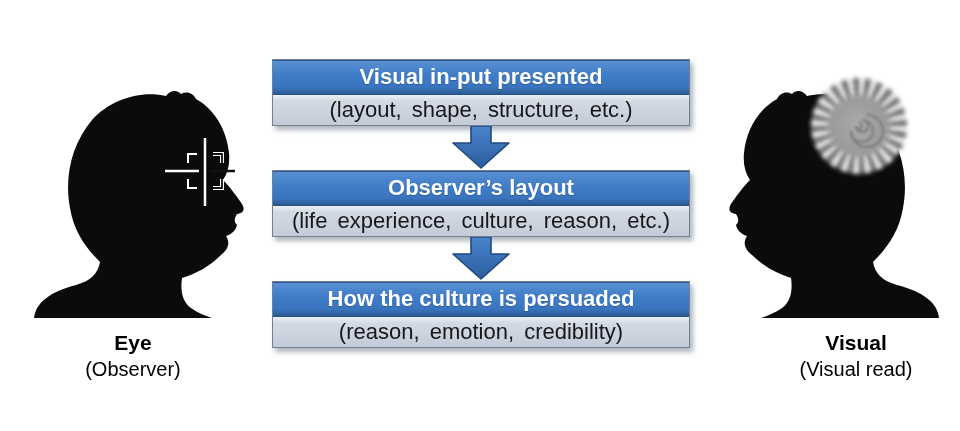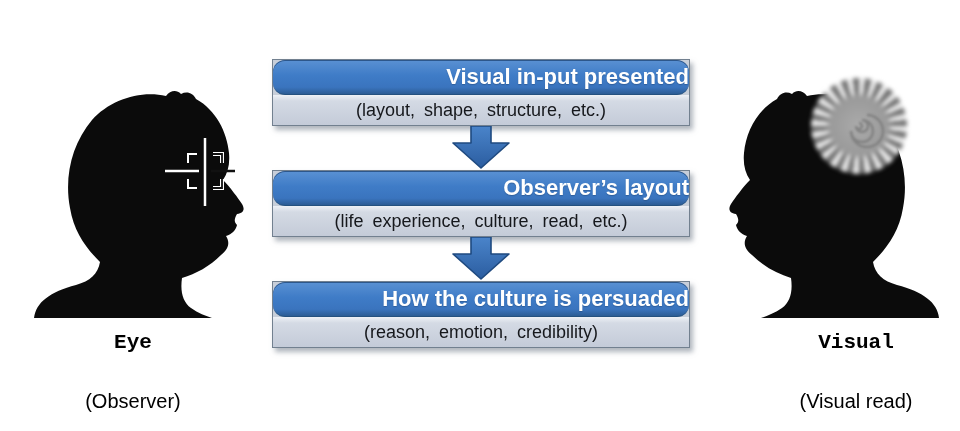--- a/index.html
+++ b/index.html
@@ -35,41 +35,40 @@
     position:absolute; left:272px; top:59px; width:418px;
     display:flex; flex-direction:column; align-items:center;
   }
   .step {
     width:100%; box-sizing:border-box;
     border:1px solid #72808f;
     box-shadow: 3px 4px 5px rgba(110,120,135,0.55);
     background:#c7ced9;
   }
   .step-header {
-    height:34px; line-height:34px; text-align:right;
+    height:34px; line-height:34px; text-align:center;
     color:#ffffff; font-weight:bold; font-size:22px;
     background: linear-gradient(180deg, #5a91d3 0%, #3f7cc7 45%, #3a74be 80%, #2c5c94 100%);
     border-bottom:1px solid #24517f;
     box-shadow: inset 0 1px 0 rgba(10,40,80,0.55);
     text-shadow: 0 1px 1px rgba(30,60,100,0.4);
-    border-radius: 12px;
   }
   .step-band {
     height:30px; line-height:30px; text-align:center;
-    color:#16181c; font-size:18px; word-spacing:4px;
+    color:#16181c; font-size:22px; word-spacing:4px;
     background: linear-gradient(180deg, #eef1f6 0%, #d4dae4 20%, #c4cbd8 100%);
   }
   .flow-arrow { display:block; margin:0 auto; }
 
   
   .caption { position:absolute; top:329px; width:210px; text-align:center; color:#000; }
   .caption.left  { left:28px; }
   .caption.right { left:751px; }
-  .caption .main { font-size:21px; font-weight:bold; line-height:27px;font-family:Liberation Mono, monospace; }
-  .caption .sub  { font-size:20px; line-height:26px;margin-top:32px; }
+  .caption .main { font-size:21px; font-weight:bold; line-height:27px; }
+  .caption .sub  { font-size:20px; line-height:26px; }
 </style>
 </head>
 <body>
 
 <div class="stage">
 
   <div class="figure left">
     <svg class="head" width="225" height="268" viewBox="0 0 225 268">
       <path fill="#0b0b0b" d="
         M 6 268
@@ -150,21 +149,21 @@
         <linearGradient id="ag1" x1="0" y1="0" x2="0" y2="1">
           <stop offset="0" stop-color="#4a84ca"></stop>
           <stop offset="1" stop-color="#2b5da0"></stop>
         </linearGradient>
       </defs>
       <path d="M22 0 H42 V17 H60 L32 42 L4 17 H22 Z" fill="url(#ag1)" stroke="#1f4a80" stroke-width="1.6" stroke-linejoin="round"></path>
     </svg>
 
     <div class="step">
       <div class="step-header">Observer’s layout</div>
-      <div class="step-band">(life experience, culture, read, etc.)</div>
+      <div class="step-band">(life experience, culture, reason, etc.)</div>
     </div>
 
     <svg class="flow-arrow" width="64" height="44" viewBox="0 0 64 44">
       <path d="M22 0 H42 V17 H60 L32 42 L4 17 H22 Z" fill="url(#ag1)" stroke="#1f4a80" stroke-width="1.6" stroke-linejoin="round"></path>
     </svg>
 
     <div class="step">
       <div class="step-header">How the culture is persuaded</div>
       <div class="step-band">(reason, emotion, credibility)</div>
     </div>

